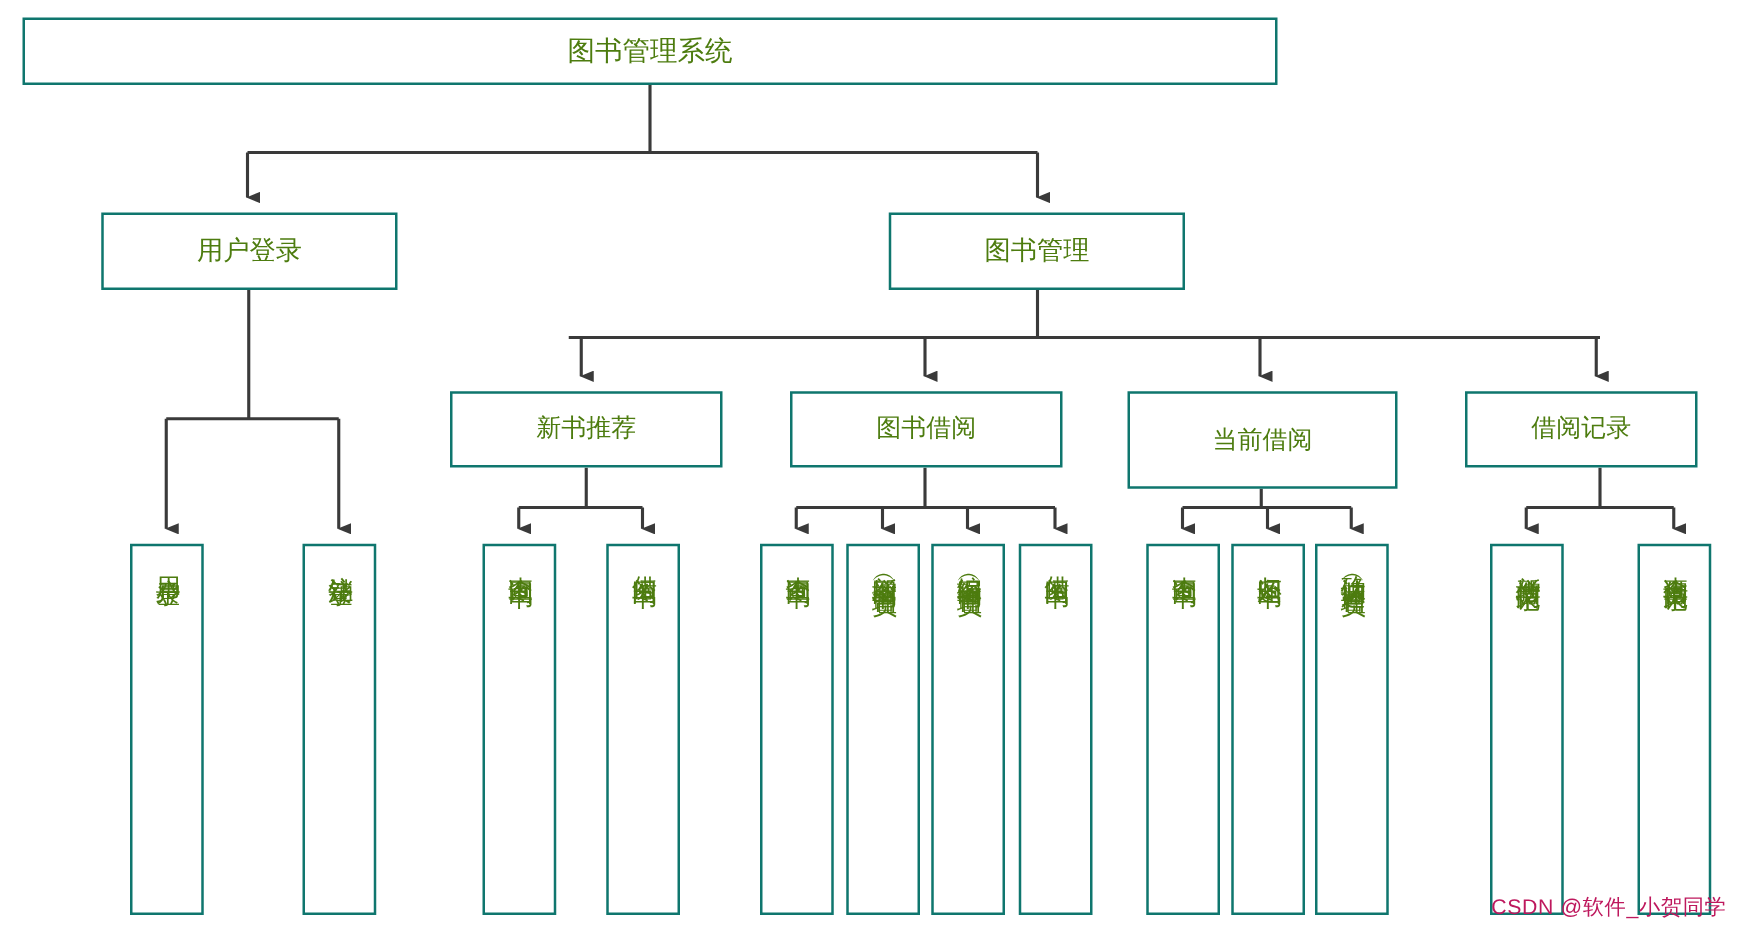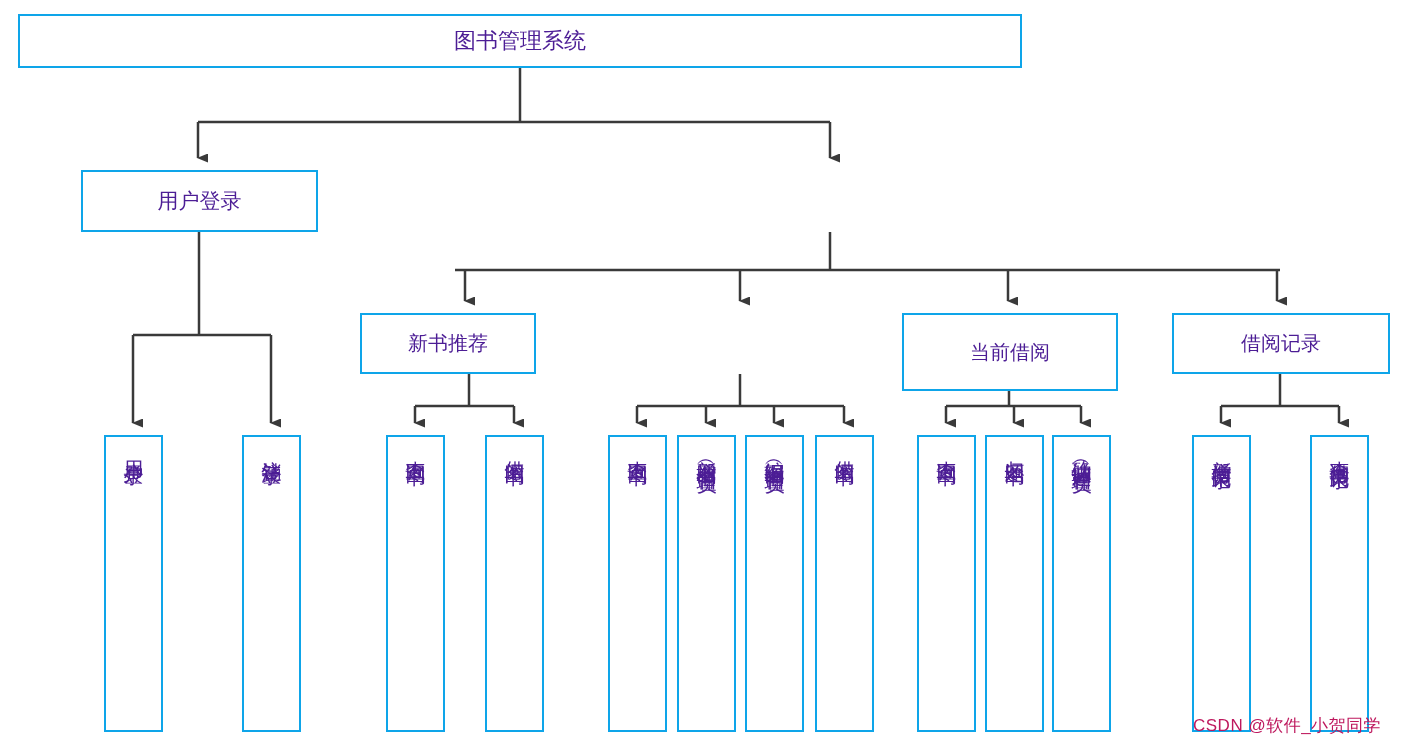--- a/index.html
+++ b/index.html
@@ -22,25 +22,25 @@
     left: 0;
     top: 0;
     width: 1405px;
     height: 747px;
     pointer-events: none;
   }
   .node {
     position: absolute;
     box-sizing: border-box;
     background: #ffffff;
-    border: 2px solid #0ea5e9;
+    border: 2px solid #0f766e;
     display: flex;
     align-items: center;
     justify-content: center;
-    color: #4c1d95;
+    color: #4d7c0f;
   }
   .node .label {
     display: block;
     text-align: center;
     line-height: 1.15;
   }
   .node-root {
     font-size: 22px;
   }
   .node-l2 {
@@ -126,28 +126,34 @@
     </g>
   </svg>
 
   <div class="node node-root" style="left:18px; top:14px; width:1004px; height:54px;">
     <span class="label">图书管理系统</span>
   </div>
 
   <div class="node node-l2" style="left:81px; top:170px; width:237px; height:62px;">
     <span class="label">用户登录</span>
   </div>
-
-  <div class="node node-l3" style="left:360px; top:313px; width:176px; height:61px;align-items:center;">
+  <div class="node node-l2" style="left:711px; top:170px; width:237px; height:62px;">
+    <span class="label">图书管理</span>
+  </div>
+
+  <div class="node node-l3" style="left:360px; top:313px; width:218px; height:61px;align-items:center;">
     <span class="label">新书推荐</span>
+  </div>
+  <div class="node node-l3" style="left:632px; top:313px; width:218px; height:61px;">
+    <span class="label">图书借阅</span>
   </div>
   <div class="node node-l3" style="left:902px; top:313px; width:216px; height:78px;">
     <span class="label">当前借阅</span>
   </div>
-  <div class="node node-l3" style="left:1172px; top:313px; width:218px; height:61px;">
+  <div class="node node-l3" style="left:1172px; top:313px; width:186px; height:61px;">
     <span class="label">借阅记录</span>
   </div>
 
   <div class="node node-leaf" style="left:104px; top:435px; width:59px; height:297px;">
     <span class="label">用户登录</span>
   </div>
   <div class="node node-leaf" style="left:242px; top:435px; width:59px; height:297px;">
     <span class="label">注销登录</span>
   </div>
 

